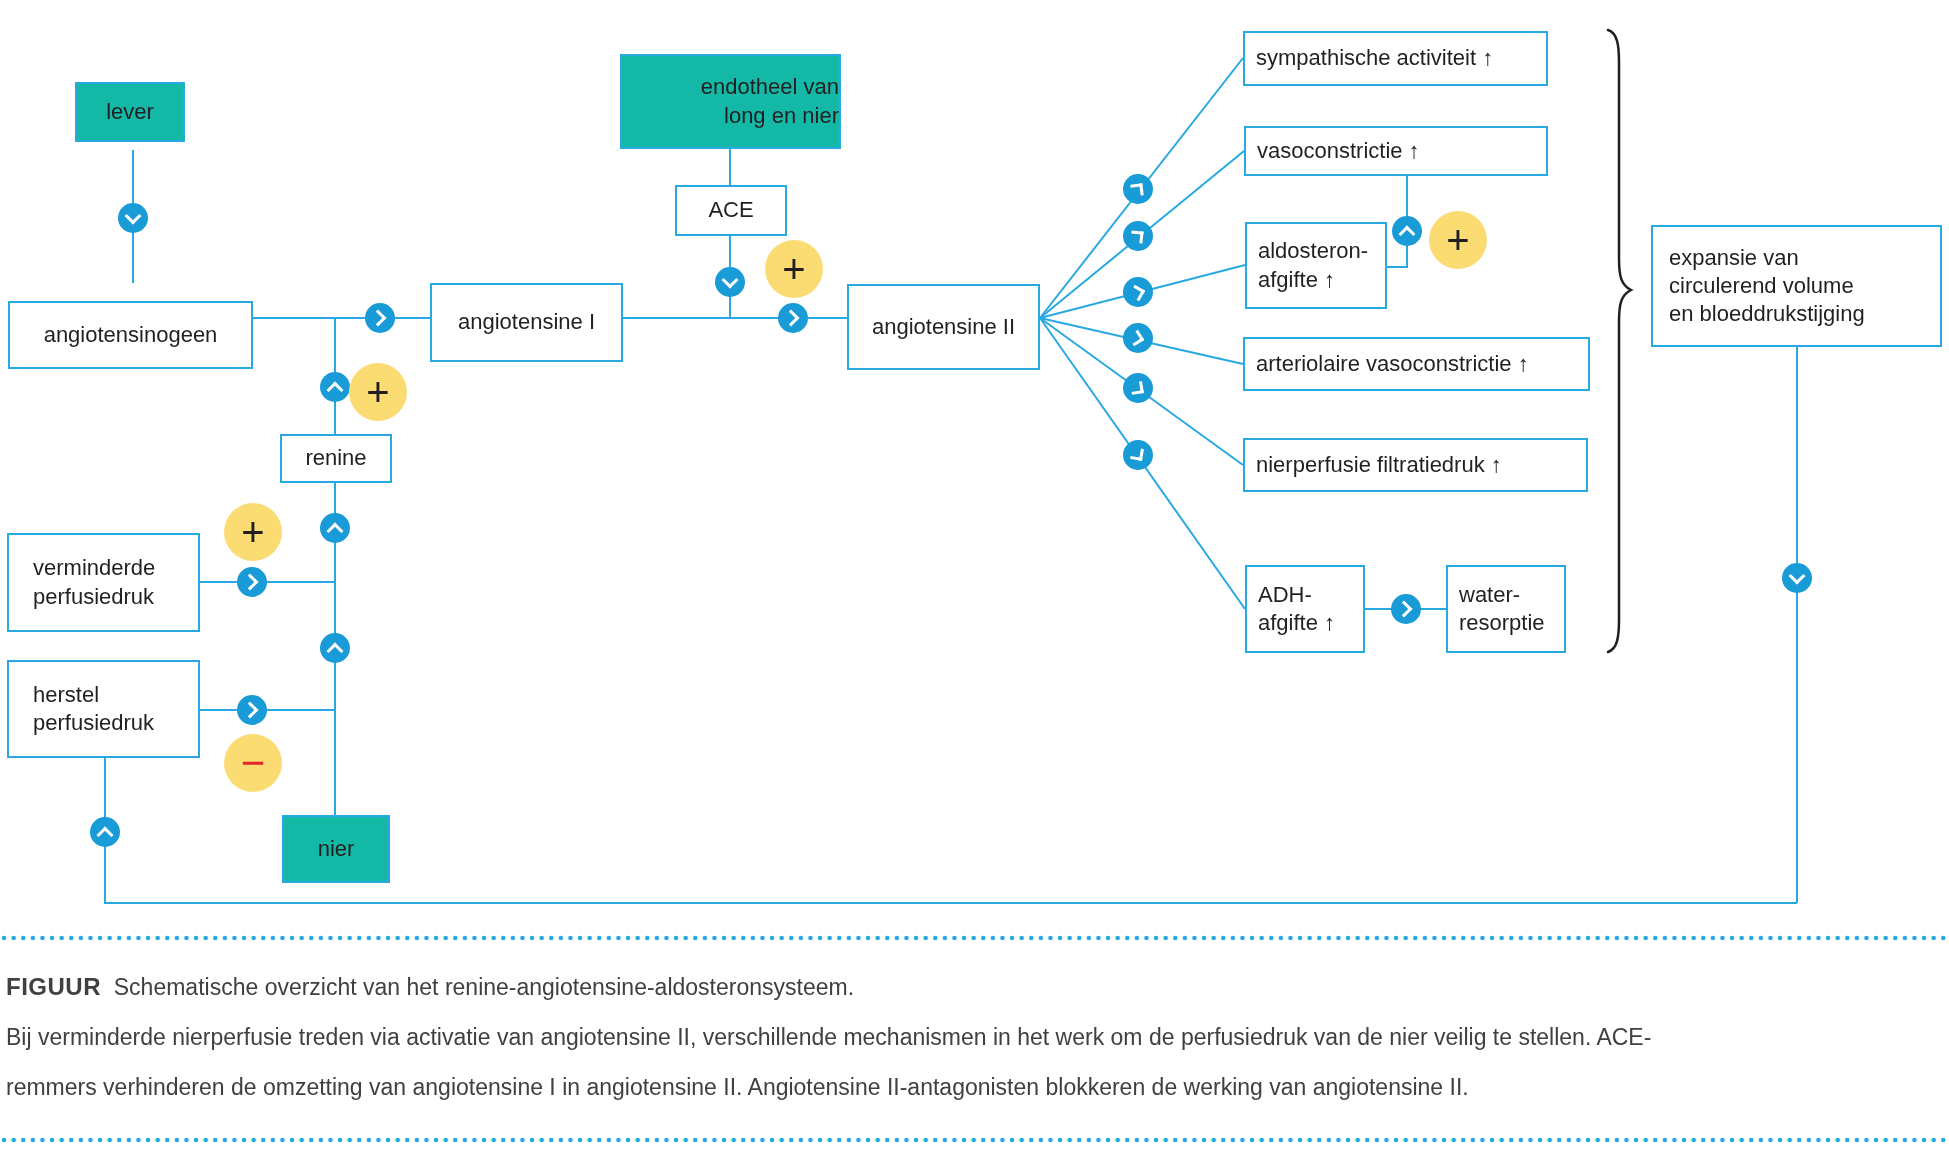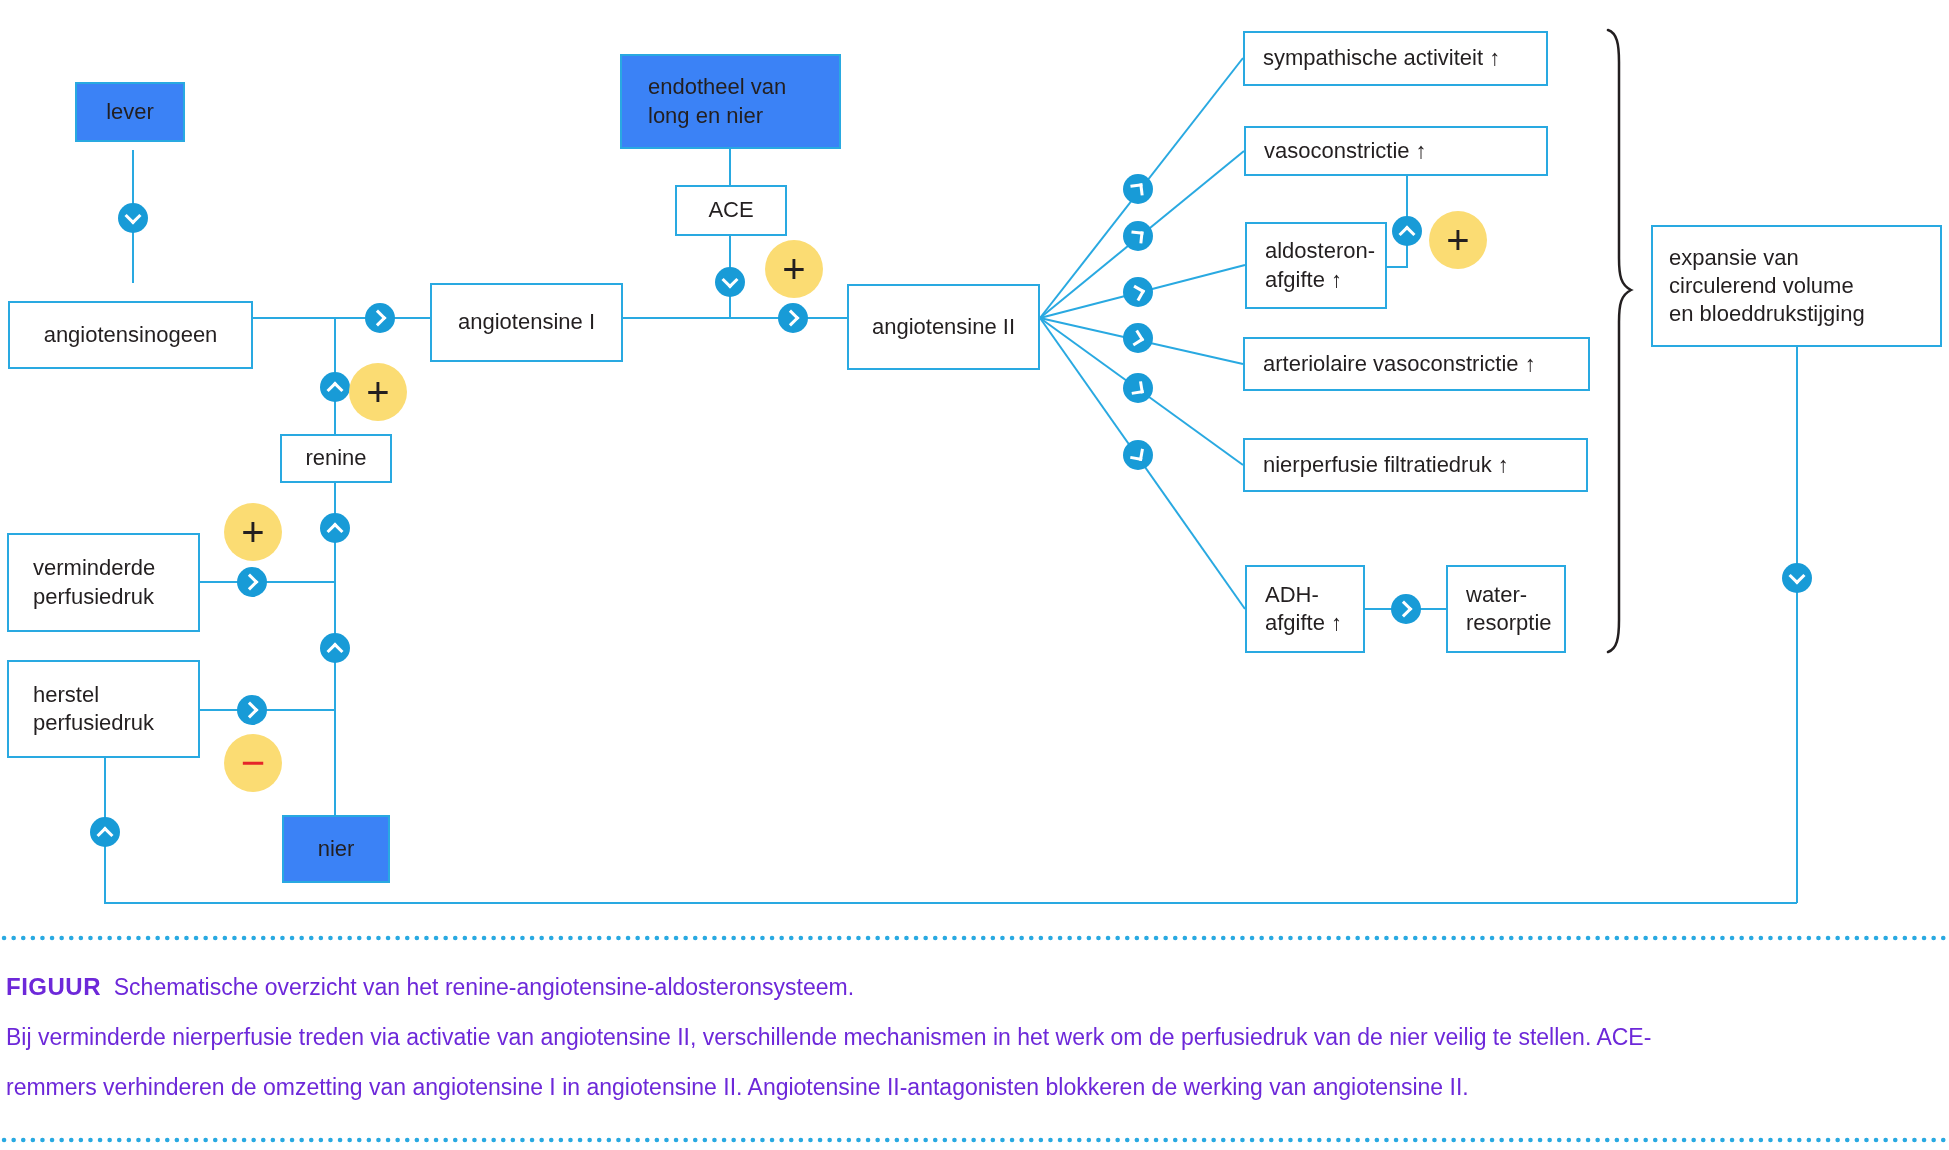--- a/index.html
+++ b/index.html
@@ -8,45 +8,45 @@
     font-family:"Liberation Sans", sans-serif; color:#231f20; overflow:hidden;
   }
   .layer { position:absolute; left:0; top:0; }
   .box {
     position:absolute; box-sizing:border-box;
     border:2px solid #29a9e1; background:#ffffff;
     font-size:22px; line-height:1.28; color:#231f20;
     display:flex; flex-direction:column; justify-content:center;
   }
   .box.center { align-items:center; text-align:center; }
-  .box.leftpad { padding-left:18px; }
+  .box.leftpad { padding-left:11px; }
   .box.leftpad24 { padding-left:24px; }
   .box.leftpad16 { padding-left:16px; }
   .box.leftpad26 { padding-left:26px; }
-  .box.fill { background:#3b82f6; }
+  .box.fill { background:#14b8a6;text-align:right; }
   .arrow {
     position:absolute; width:30px; height:30px; border-radius:50%;
     background:#189bd7; transform:translate(-50%,-50%);
     display:flex; align-items:center; justify-content:center;
   }
   .arrow i {
     display:block; width:9px; height:9px;
     border-top:3px solid #fff; border-right:3px solid #fff;
     margin-top:2px; margin-left:-1px;
   }
   .badge {
     position:absolute; width:58px; height:58px; border-radius:50%;
     background:#fbdc73; transform:translate(-50%,-50%);
     display:flex; align-items:center; justify-content:center;
     font-size:40px; font-weight:400; color:#231f20;
   }
   .badge.minus { color:#e5252a; font-size:42px; }
   .caption {
     position:absolute; left:6px; top:962px; width:1940px;
-    font-size:23px; line-height:50px; white-space:nowrap; color:#6d28d9;
+    font-size:23px; line-height:50px; white-space:nowrap; color:#404040;
   }
   .caption b { font-size:24px; letter-spacing:0.5px; }
 </style>
 </head>
 <body>
 
 <div class="canvas">
 
   <svg class="layer" width="1949" height="1150" viewBox="0 0 1949 1150">
     <g stroke="#29a9e1" stroke-width="2" fill="none">

